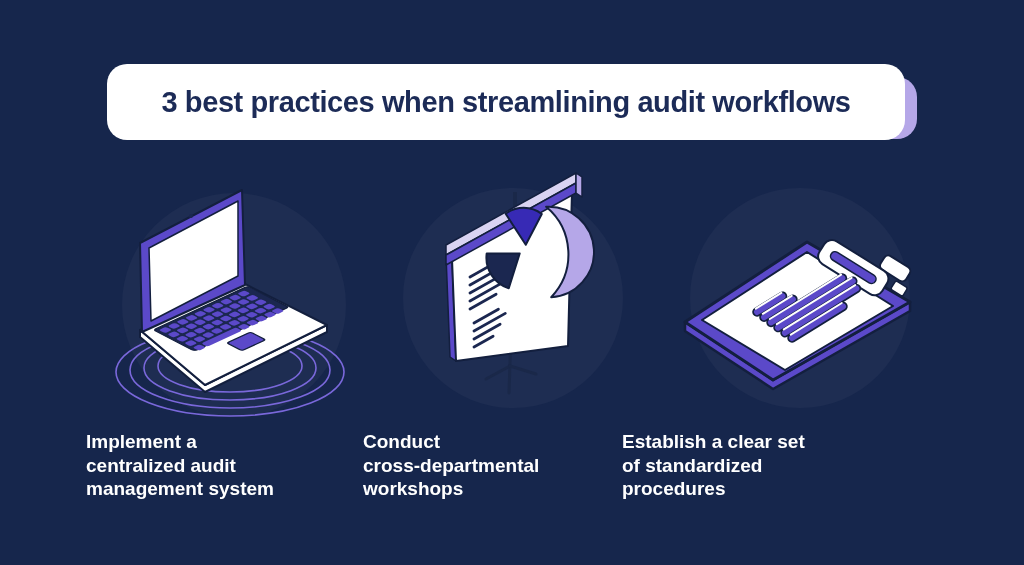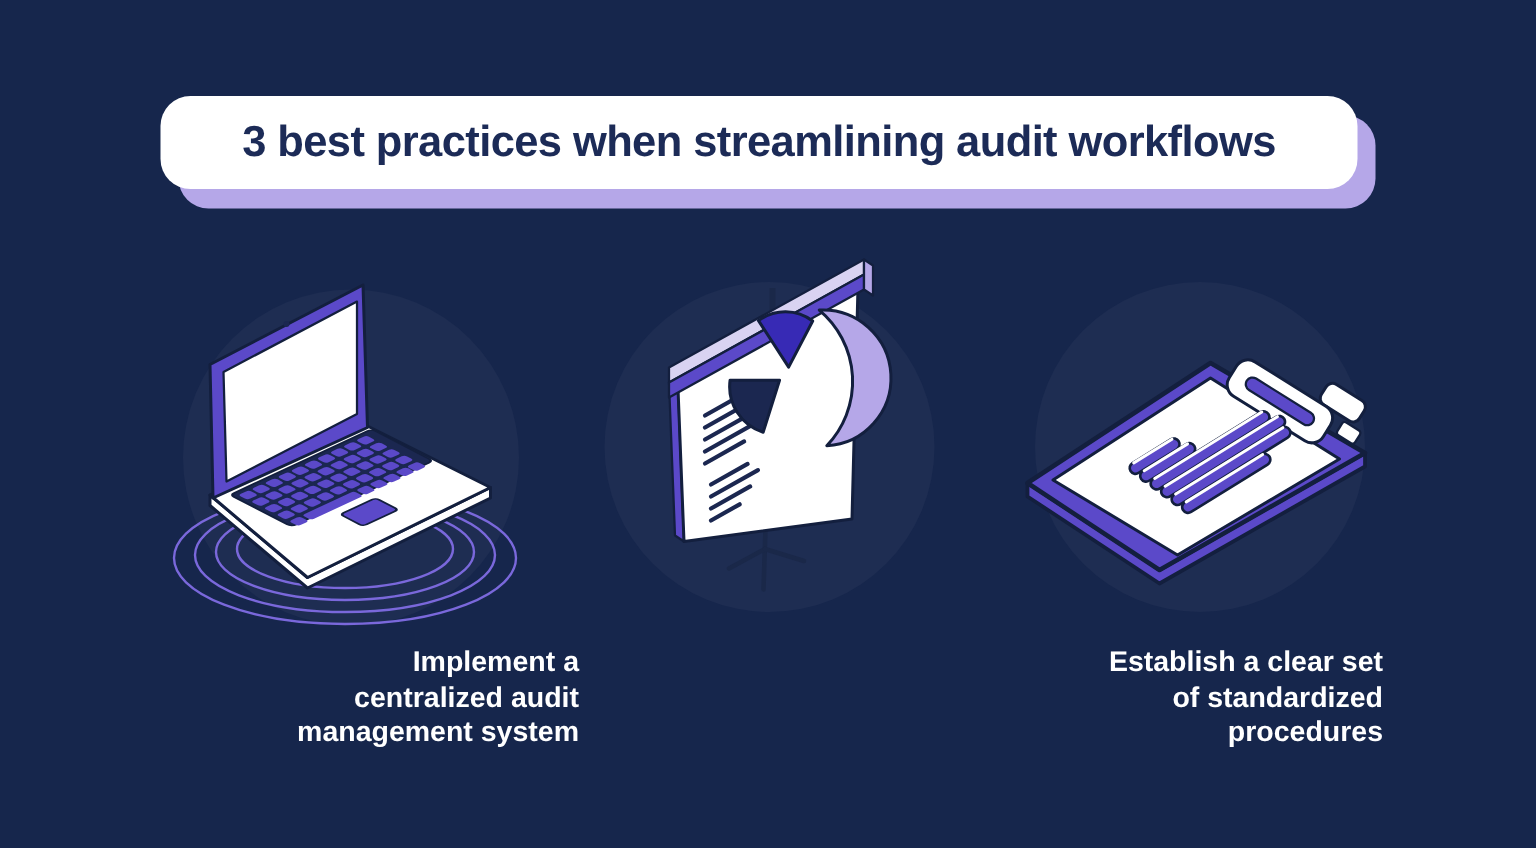--- a/index.html
+++ b/index.html
@@ -7,42 +7,42 @@
     position:relative;width:1024px;height:565px;overflow:hidden;
     background:var(--c-background,#16264C);
     font-family:"Liberation Sans","DejaVu Sans",sans-serif;
   }
   
   .banner-shadow{
     position:absolute;left:119px;top:77px;width:798px;height:62px;
     background:var(--c-lavender,#B5A7E8);border-radius:20px;
   }
   .banner{
-    position:absolute;left:107px;top:64px;width:798px;height:62px;
+    position:absolute;left:107px;top:64px;width:798px;height:76px;
     background:var(--c-white,#fff);border-radius:20px;
     display:flex;align-items:center;justify-content:center;
   }
   .banner h1{
     margin:0;font-size:29px;font-weight:700;letter-spacing:-0.4px;
     color:var(--c-title-text,#1C2B57);white-space:nowrap;
   }
   
   .circle{position:absolute;border-radius:50%;background:var(--c-circle-bg,#1E2D52);}
   .circle.c1{left:122px;top:193px;width:224px;height:224px;}
   .circle.c2{left:403px;top:188px;width:220px;height:220px;}
   .circle.c3{left:690px;top:188px;width:220px;height:220px;}
   .illu{position:absolute;}
   .illu.i1{left:105px;top:160px;}
   .illu.i2{left:390px;top:150px;}
   .illu.i3{left:660px;top:180px;}
   
   .caption{
     position:absolute;top:430px;width:300px;
     color:var(--c-white,#fff);font-size:19px;font-weight:700;
-    line-height:23.5px;text-align:right;white-space:pre-line;
+    line-height:23.5px;text-align:left;white-space:pre-line;
   }
   .caption.t1{left:86px;}
   .caption.t2{left:363px;}
   .caption.t3{left:622px;}
   
   .f-purple{fill:var(--c-purple,#5B49C9);}
   .f-white{fill:var(--c-white,#fff);}
   .f-lav{fill:var(--c-lavender,#B5A7E8);}
   .f-pale{fill:var(--c-pale-lavender,#D9D3F2);}
   .f-indigo{fill:var(--c-indigo,#372AB5);}
@@ -207,17 +207,20 @@
         <line x1="116.8" y1="144.2" x2="191.6" y2="97.8"></line>
         <line x1="123.8" y1="149.4" x2="195.2" y2="105.1"></line>
         <line x1="130.8" y1="154.6" x2="181.8" y2="123"></line>
       </g>
     </g>
   </svg>
 
   <div class="caption t1">Implement a
 centralized audit
 management system</div>
+  <div class="caption t2">Conduct
+cross-departmental
+workshops</div>
   <div class="caption t3">Establish a clear set
 of standardized
 procedures</div>
 
 </div>
 
 </body></html>

